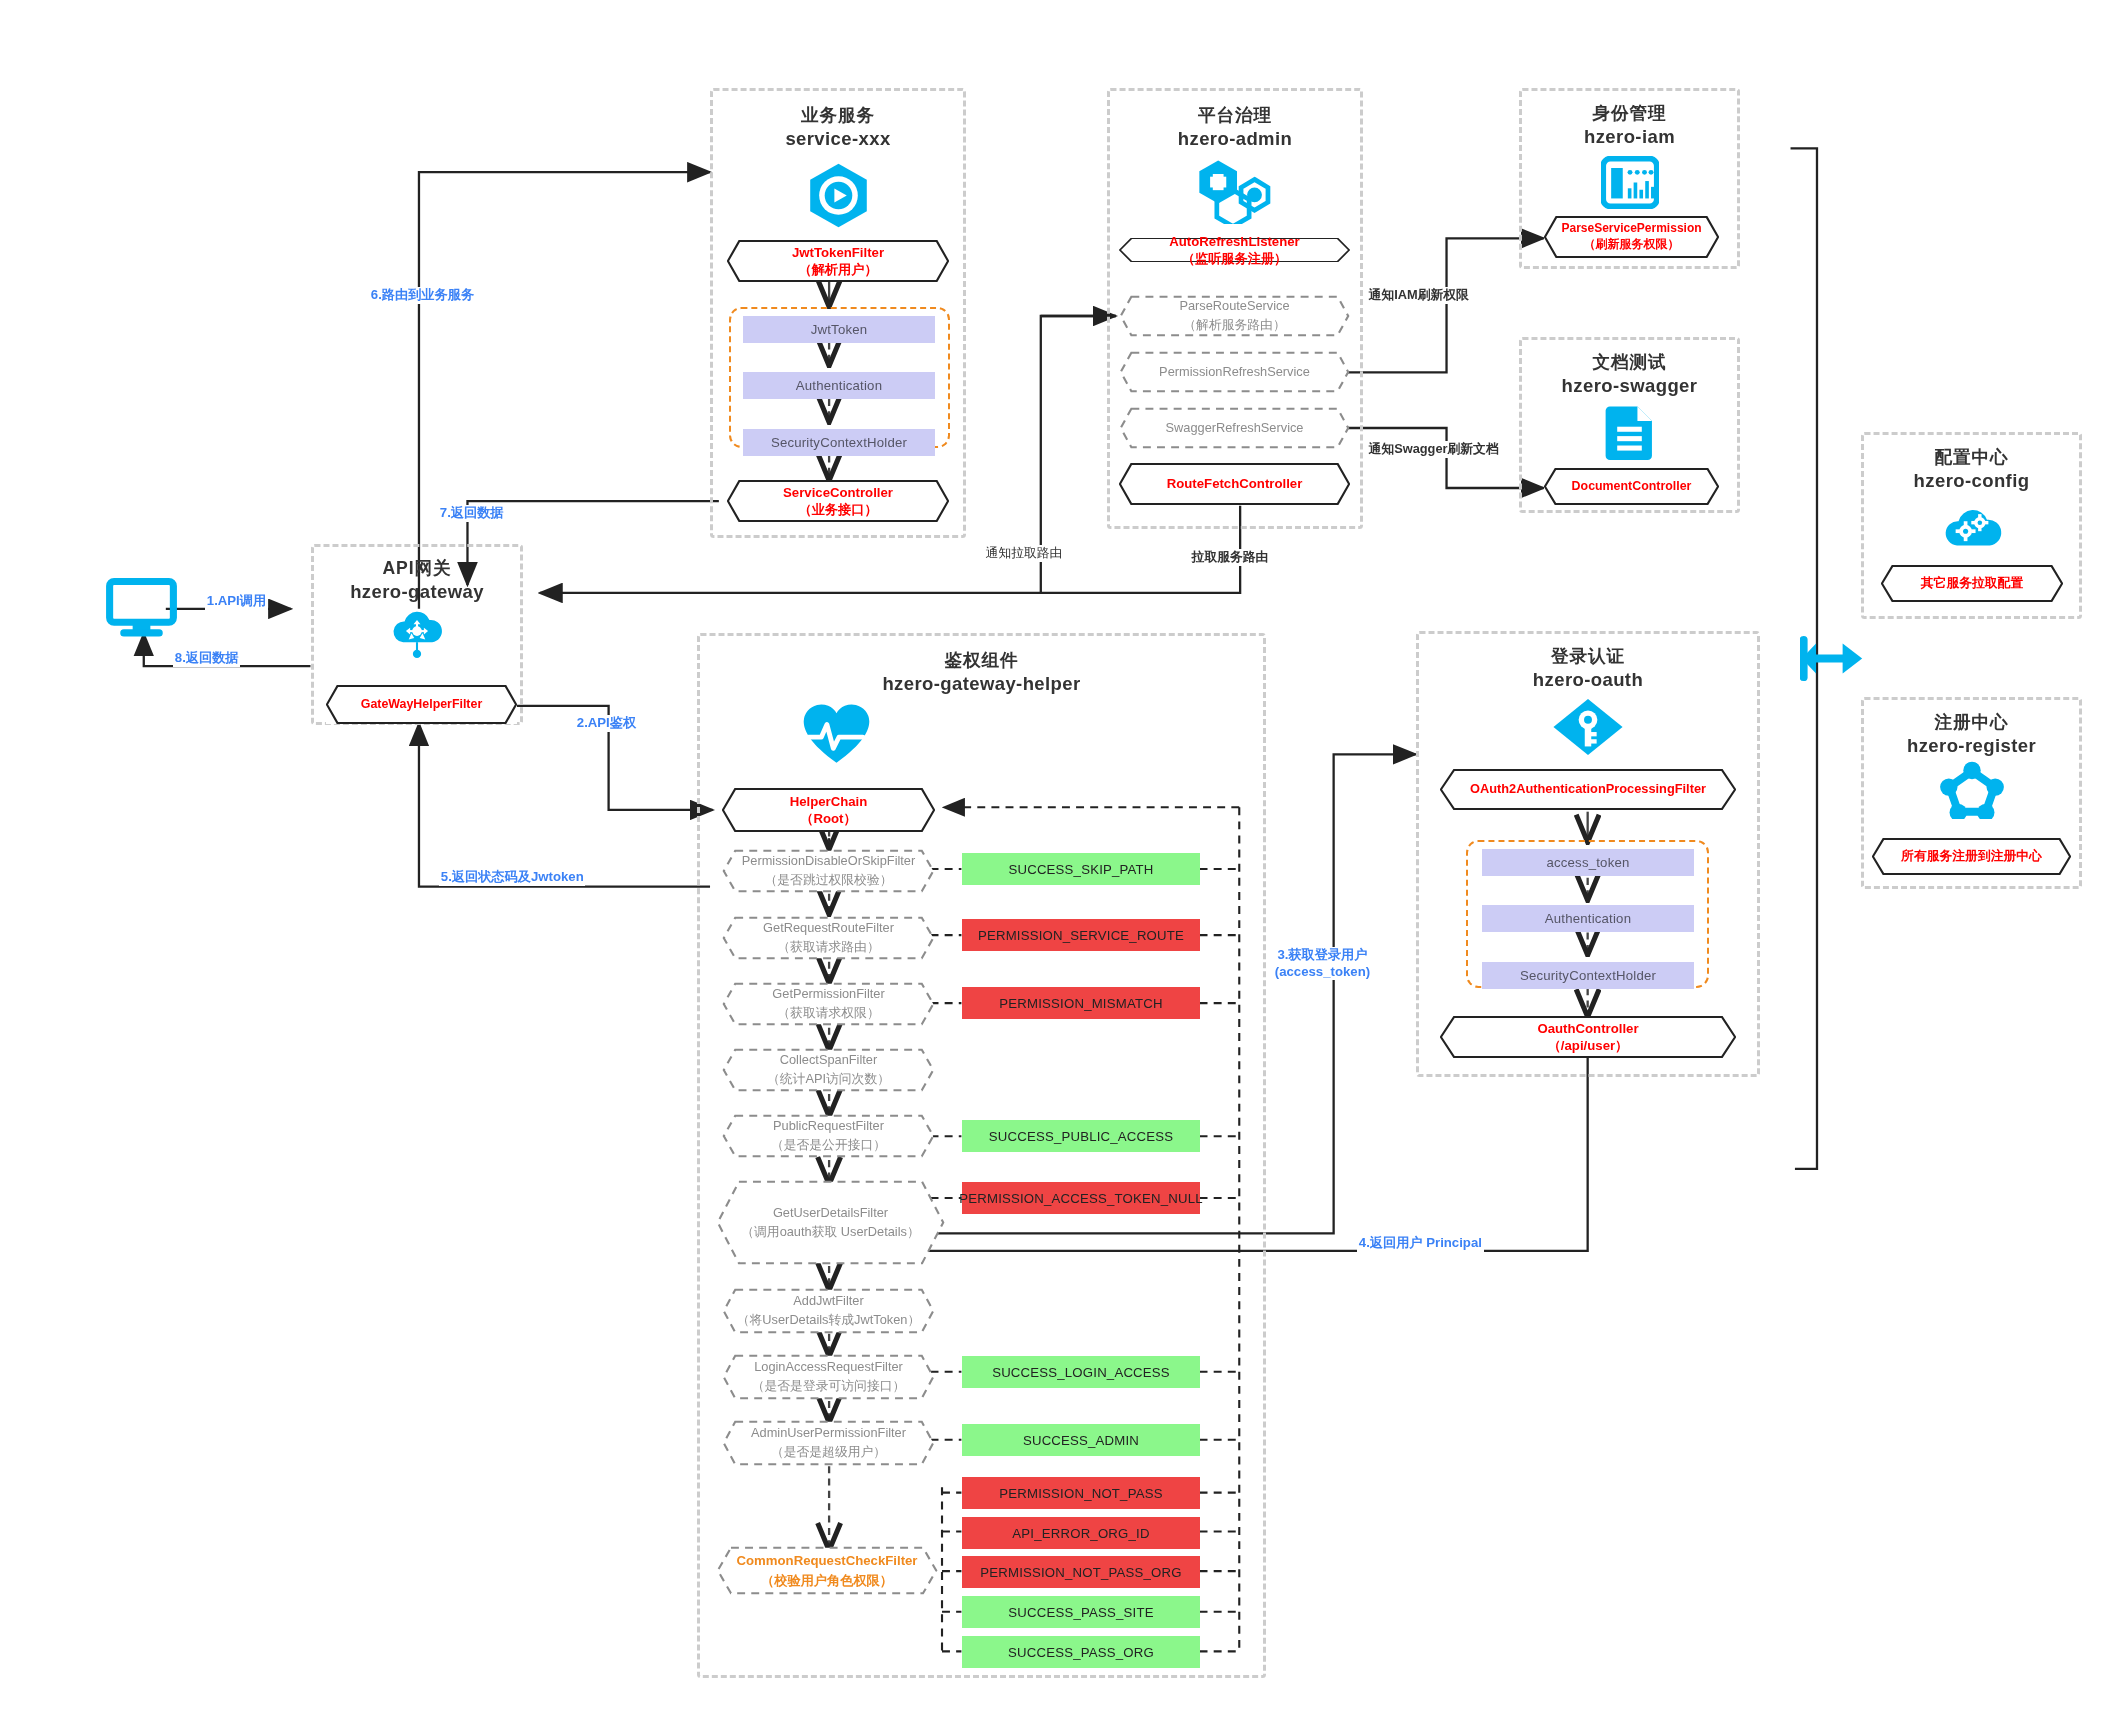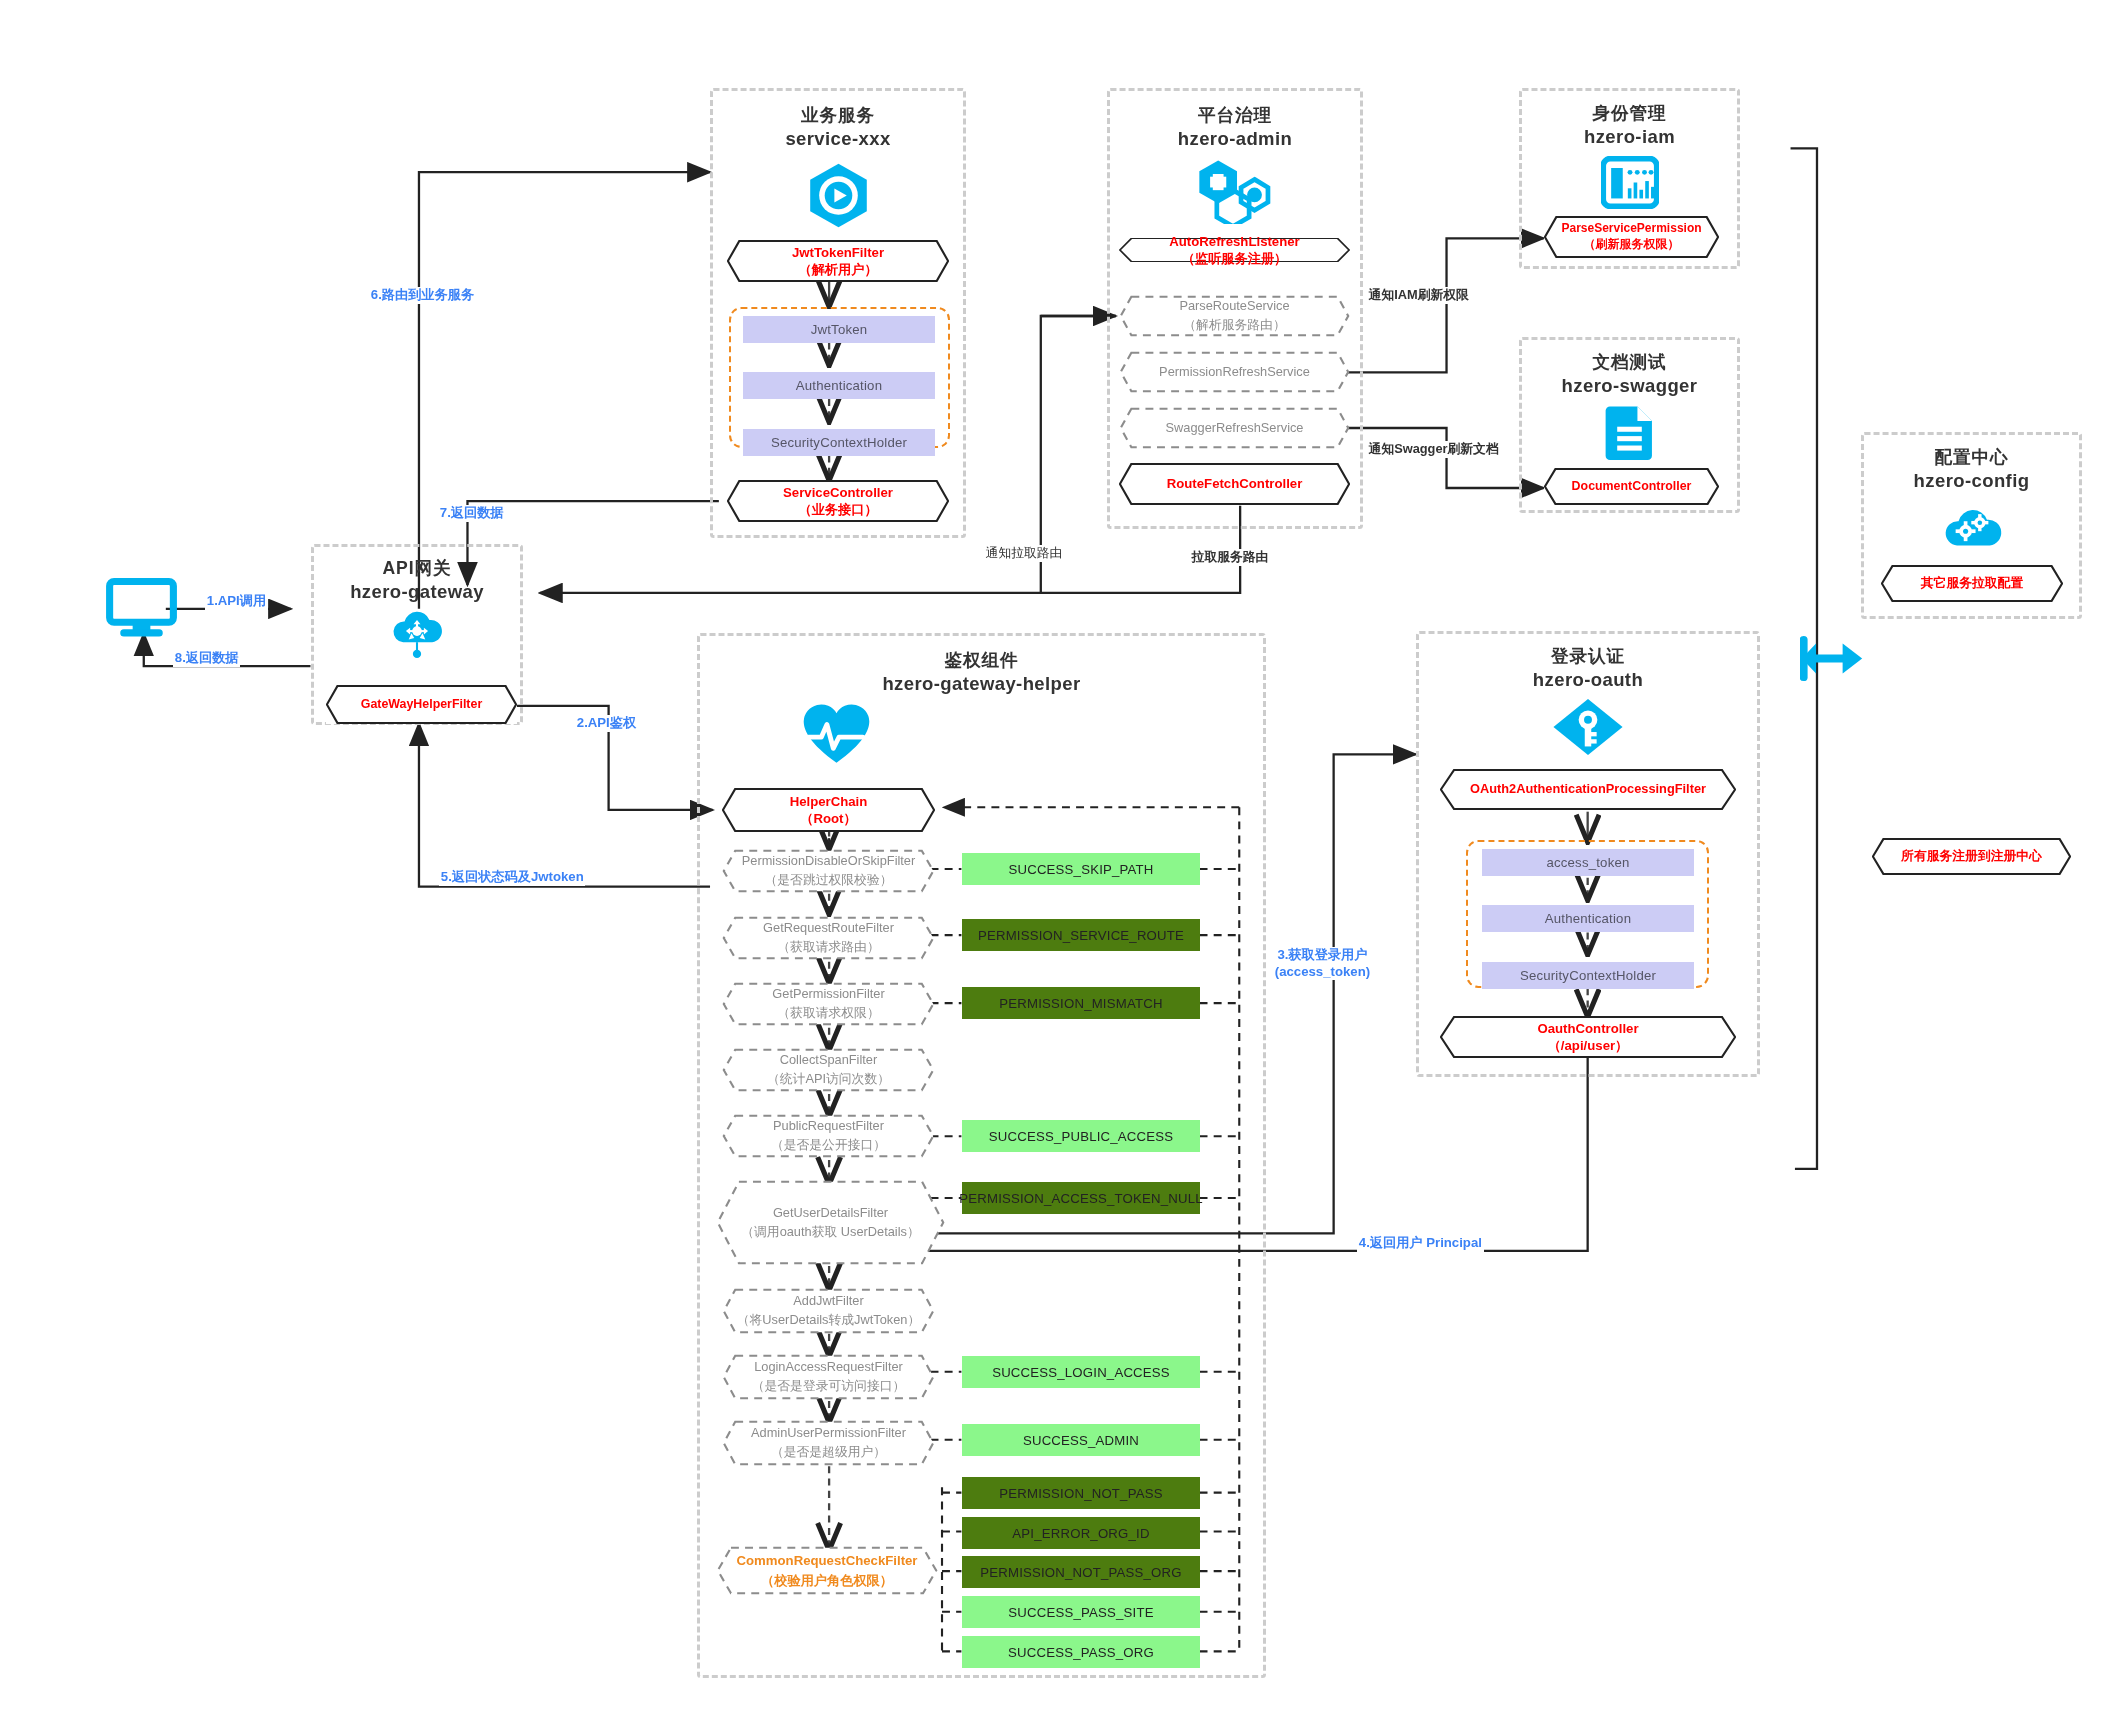--- a/index.html
+++ b/index.html
@@ -84,21 +84,21 @@
   }
   
   .pill {
     position: absolute;
     display: flex; align-items: center; justify-content: center;
     font-size: 13.2px;
     color: #222222;
     letter-spacing: 0.2px;
   }
   .pill.green { background: #8bf78b; }
-  .pill.red   { background: #4d7c0f; }
+  .pill.red   { background: #ef4444; }
 
   
   .flowlabel {
     position: absolute;
     color: #3b82f6;
     font-weight: bold;
     font-size: 13.2px;
     white-space: nowrap;
     background: #ffffff;
     padding: 0 1.8px;
@@ -607,20 +607,40 @@
   </div>
   <div class="hexchip" style="position:absolute;left:1881px;top:565px;width:182px;height:37px;">
     <svg class="hexsvg" viewBox="0 0 206 42" preserveAspectRatio="none">
         <path d="M13,1 L193,1 L205,21 L193,41 L13,41 L1,21 Z" fill="#fff" stroke="#222" stroke-width="2.4"></path>
       </svg>
     <div class="lbl" style="font-size:12.8px;">
         <div>其它服务拉取配置</div>
       </div>
   </div>
 
+  <div class="group" style="left:1861px;top:697px;width:221px;height:192px;">
+    <div class="group-title" style="margin-top:12.4px;">
+      <span class="cn">注册中心</span>
+      <span class="en">hzero-register</span>
+    </div>
+    <div class="svc-icon" style="margin-top:3.5px;">
+      <svg width="64" height="58" viewBox="0 0 86 80">
+        <g stroke="#00b3ee" stroke-width="11" fill="none">
+          <path d="M43 14 L74 36 L62 70 L24 70 L12 36 Z"></path>
+        </g>
+        <g fill="#00b3ee">
+          <circle cx="43" cy="13" r="12"></circle>
+            <circle cx="75" cy="36" r="12"></circle>
+          <circle cx="62" cy="71" r="12"></circle>
+            <circle cx="24" cy="71" r="12"></circle>
+          <circle cx="11" cy="36" r="12"></circle>
+        </g>
+      </svg>
+    </div>
+  </div>
   <div class="hexchip" style="position:absolute;left:1872px;top:838px;width:199px;height:37px;">
     <svg class="hexsvg" viewBox="0 0 226 42" preserveAspectRatio="none">
         <path d="M13,1 L213,1 L225,21 L213,41 L13,41 L1,21 Z" fill="#fff" stroke="#222" stroke-width="2.4"></path>
       </svg>
     <div class="lbl" style="font-size:12.8px;">
         <div>所有服务注册到注册中心</div>
       </div>
   </div>
 
   <div style="position:absolute;left:1800px;top:631px;">

